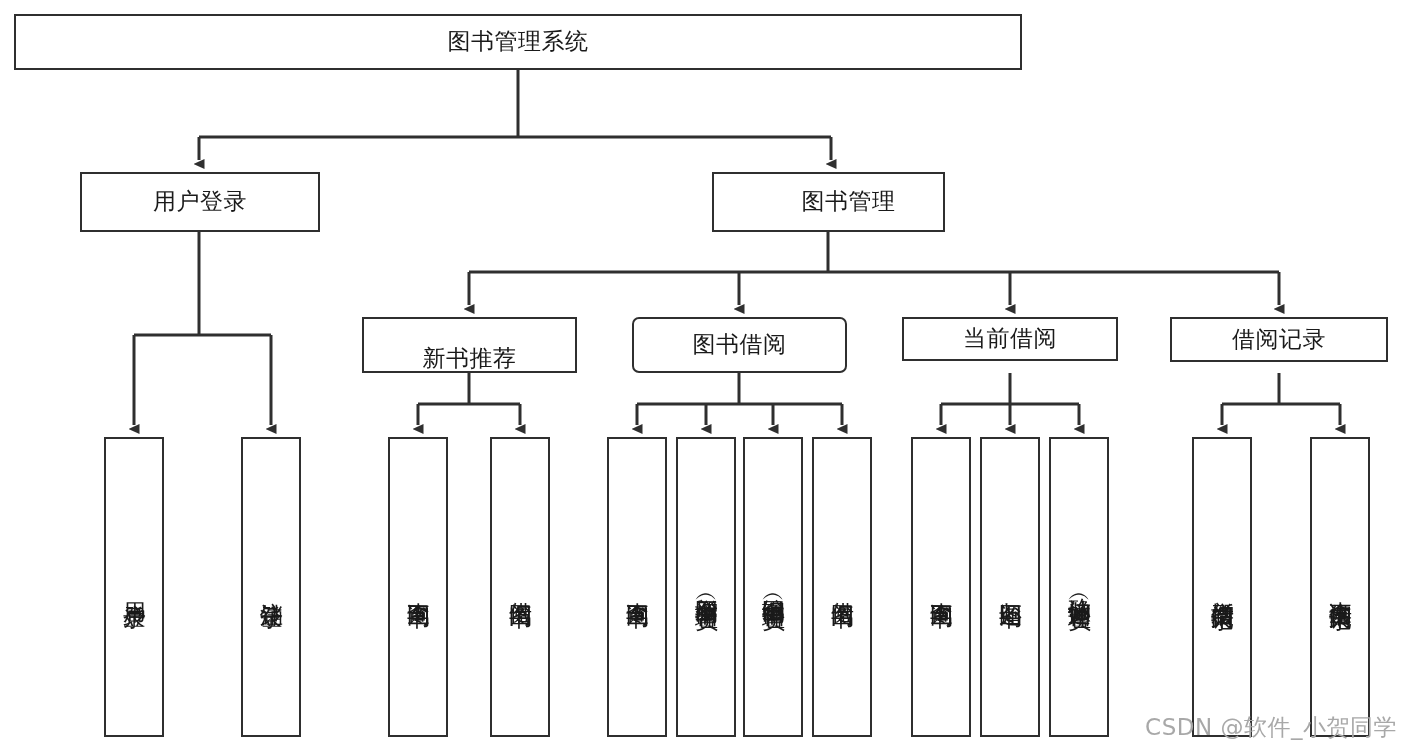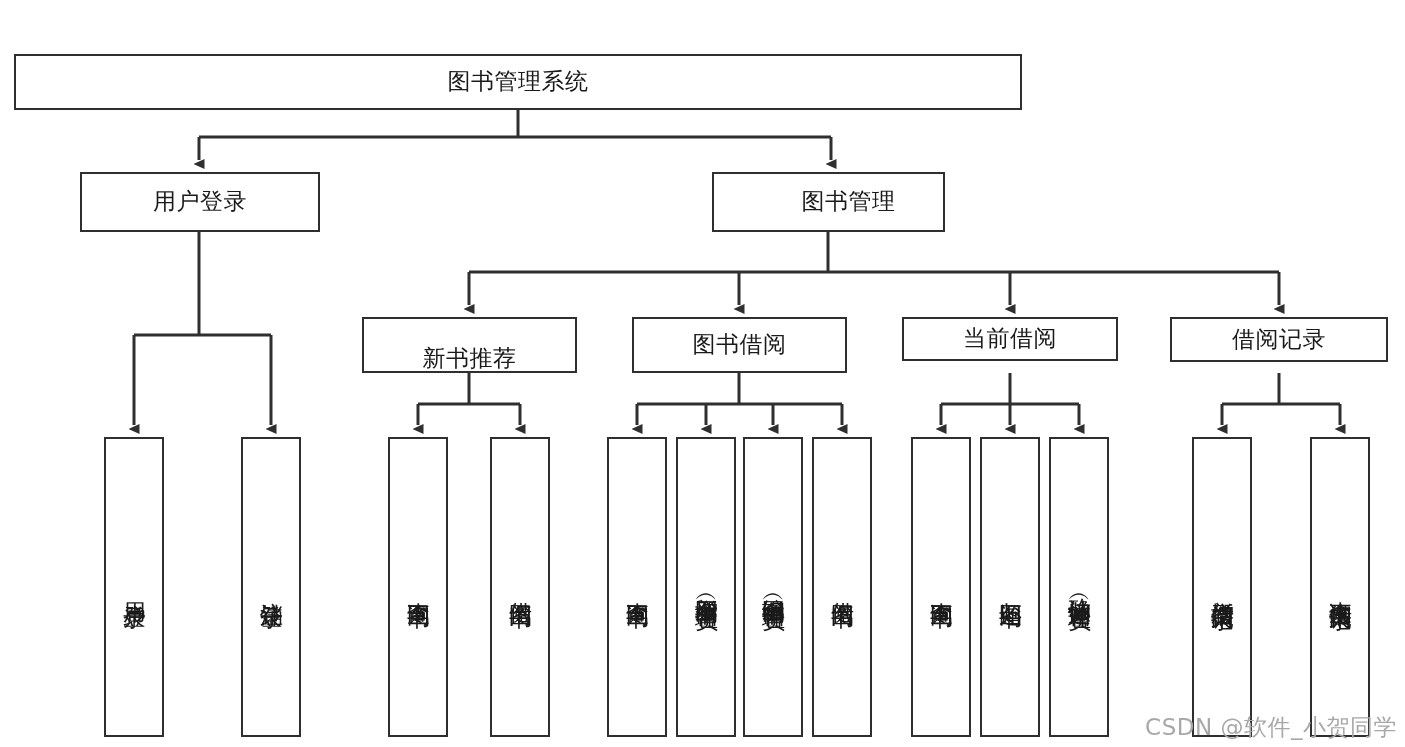--- a/index.html
+++ b/index.html
@@ -37,21 +37,20 @@
     z-index: 2;
   }
   .node-h {
     font-size: 23px;
     letter-spacing: 0.5px;
     line-height: 1.1;
     white-space: nowrap;
   }
   .node-root {
     font-size: 23px;
-    margin-top: 40px;
   }
   .vtext {
     writing-mode: vertical-rl;
     text-orientation: upright;
     font-size: 23px;
     line-height: 1.3;
     letter-spacing: 1.5px;
     white-space: nowrap;
     display: block;
   }
@@ -128,21 +127,21 @@
   <div class="node node-h" style="left:80px; top:172px; width:240px; height:60px;">
     <span>用户登录</span>
   </div>
   <div class="node node-h" style="left:712px; top:172px; width:233px; height:60px;padding-left:40px;">
     <span>图书管理</span>
   </div>
 
   <div class="node node-h" style="left:362px; top:317px; width:215px; height:56px;align-items:flex-end;">
     <span>新书推荐</span>
   </div>
-  <div class="node node-h" style="left:632px; top:317px; width:215px; height:56px;">
+  <div class="node node-h" style="left:632px; top:317px; width:215px; height:56px;border-radius:7px;">
     <span>图书借阅</span>
   </div>
   <div class="node node-h" style="left:902px; top:317px; width:216px; height:44px;">
     <span>当前借阅</span>
   </div>
   <div class="node node-h" style="left:1170px; top:317px; width:218px; height:45px;">
     <span>借阅记录</span>
   </div>
 
   <div class="node" style="left:104px; top:437px; width:60px; height:300px;">

